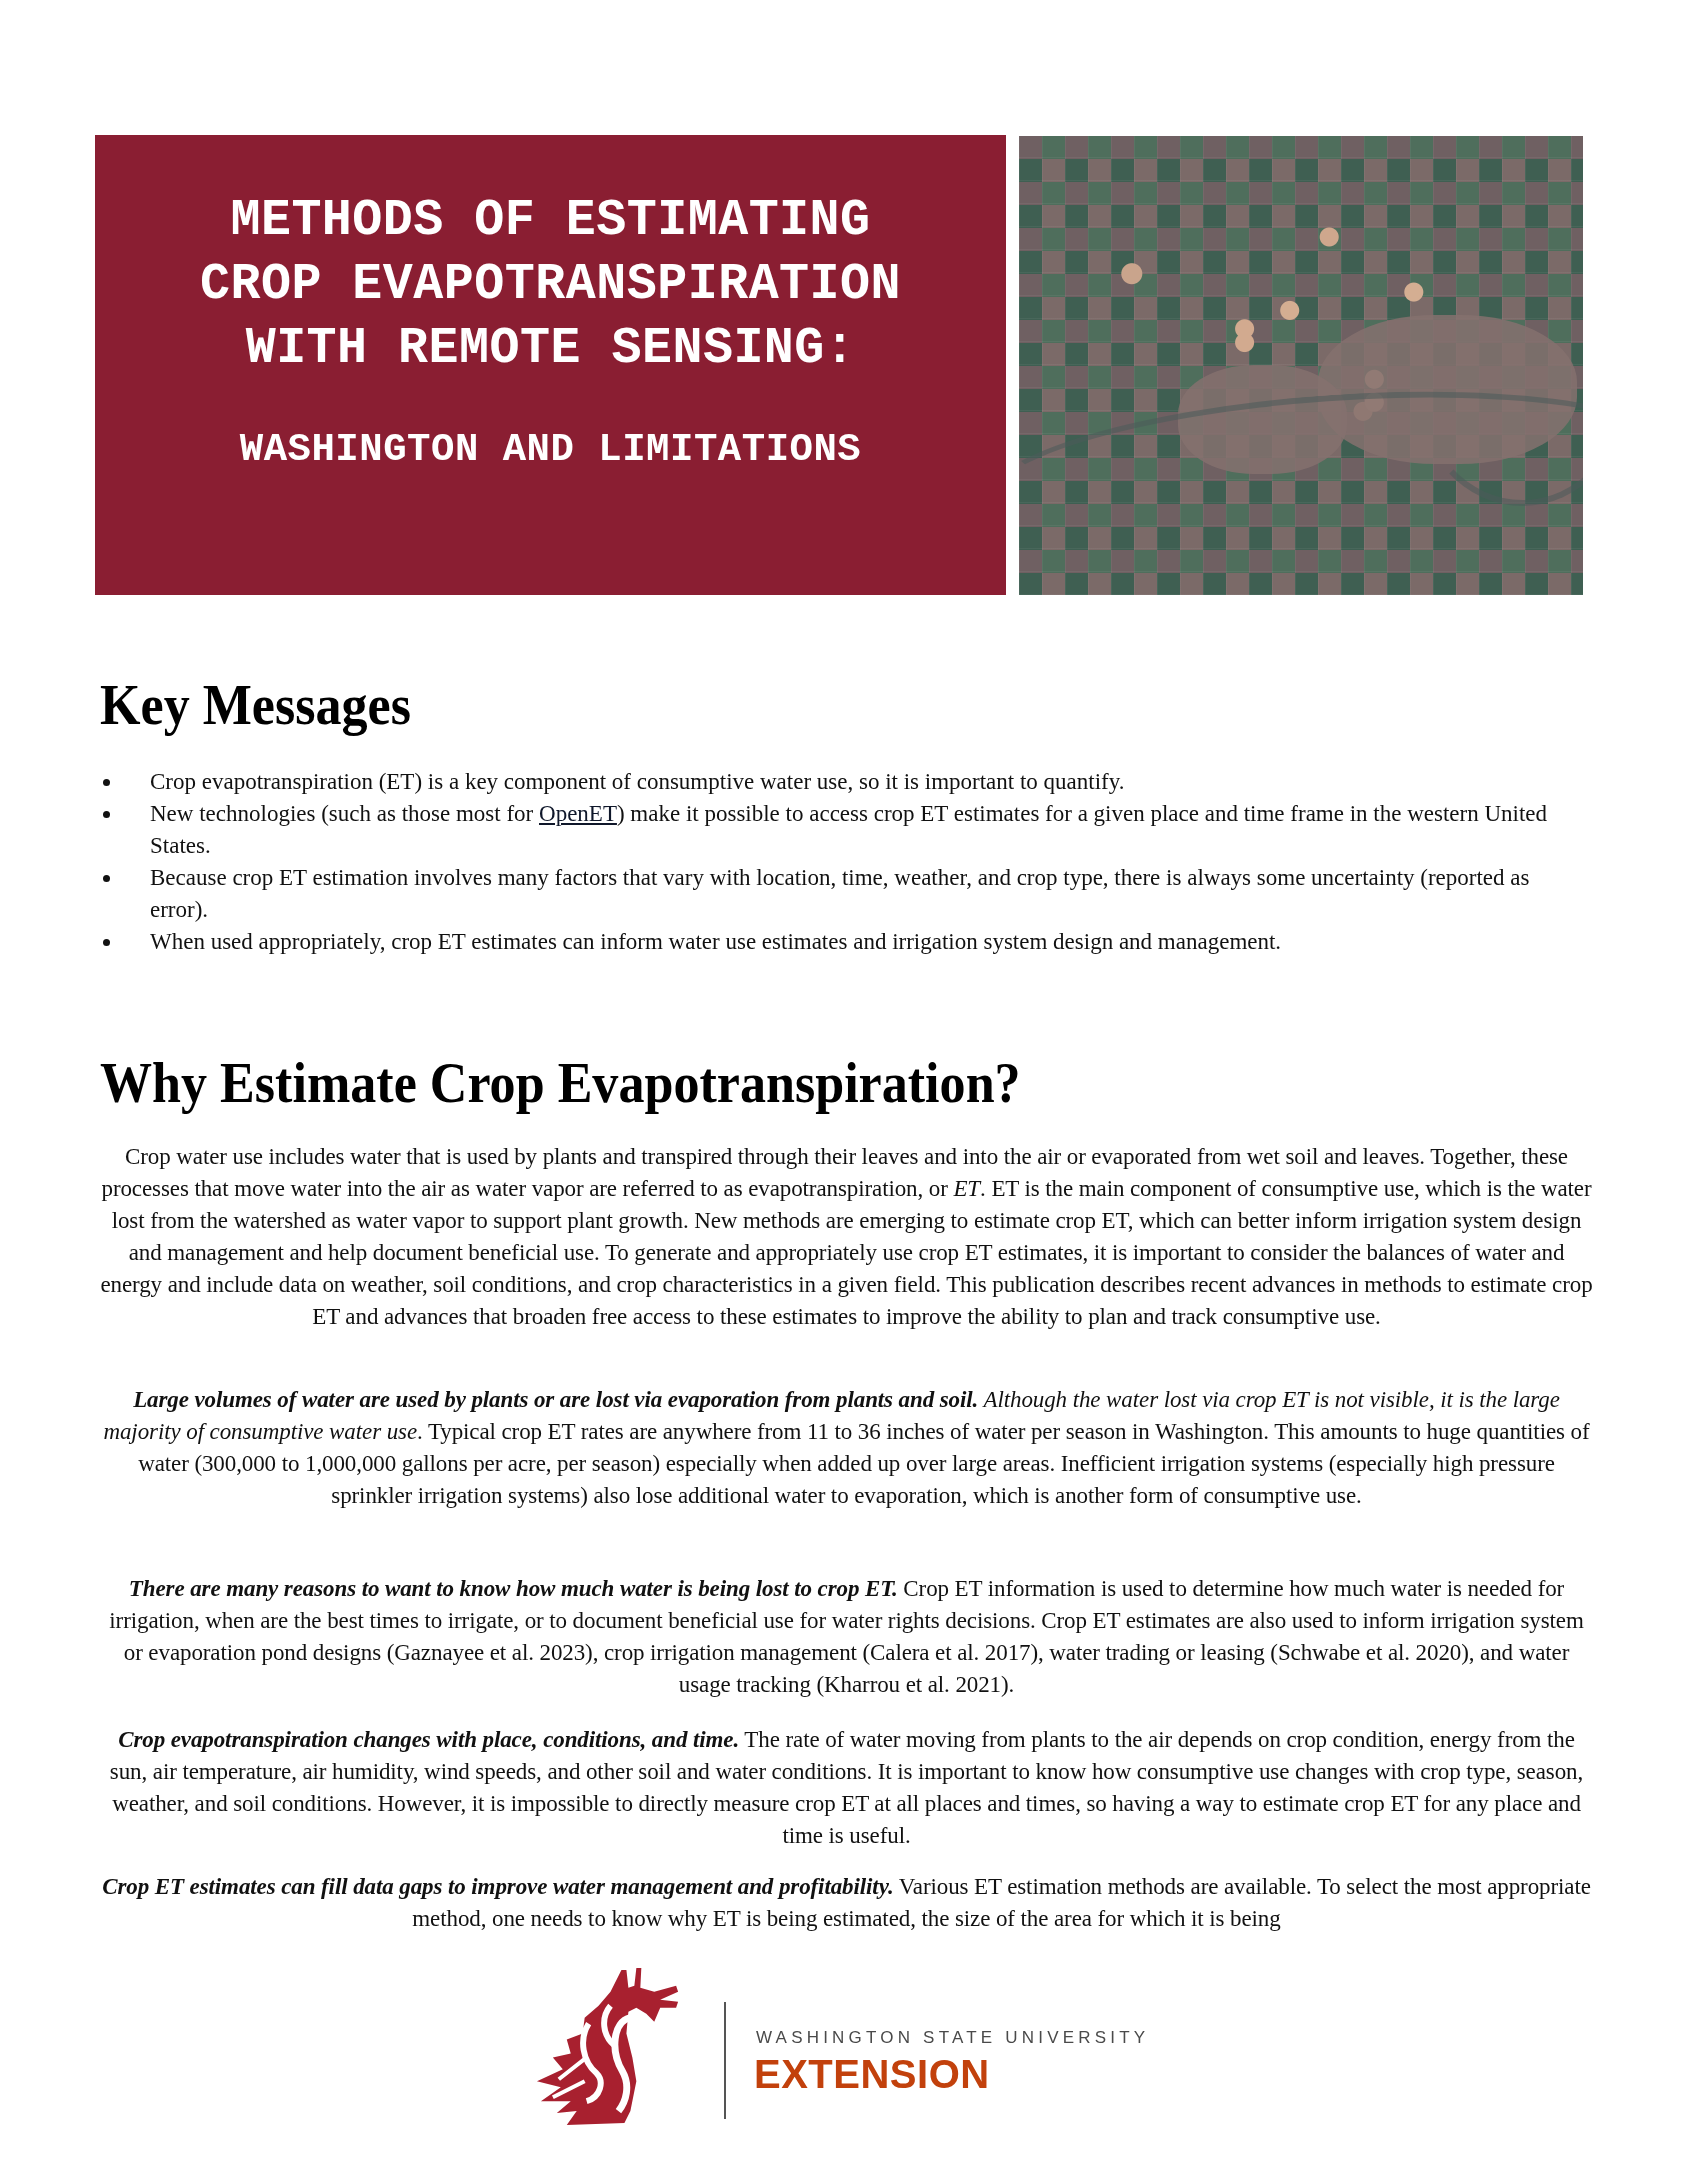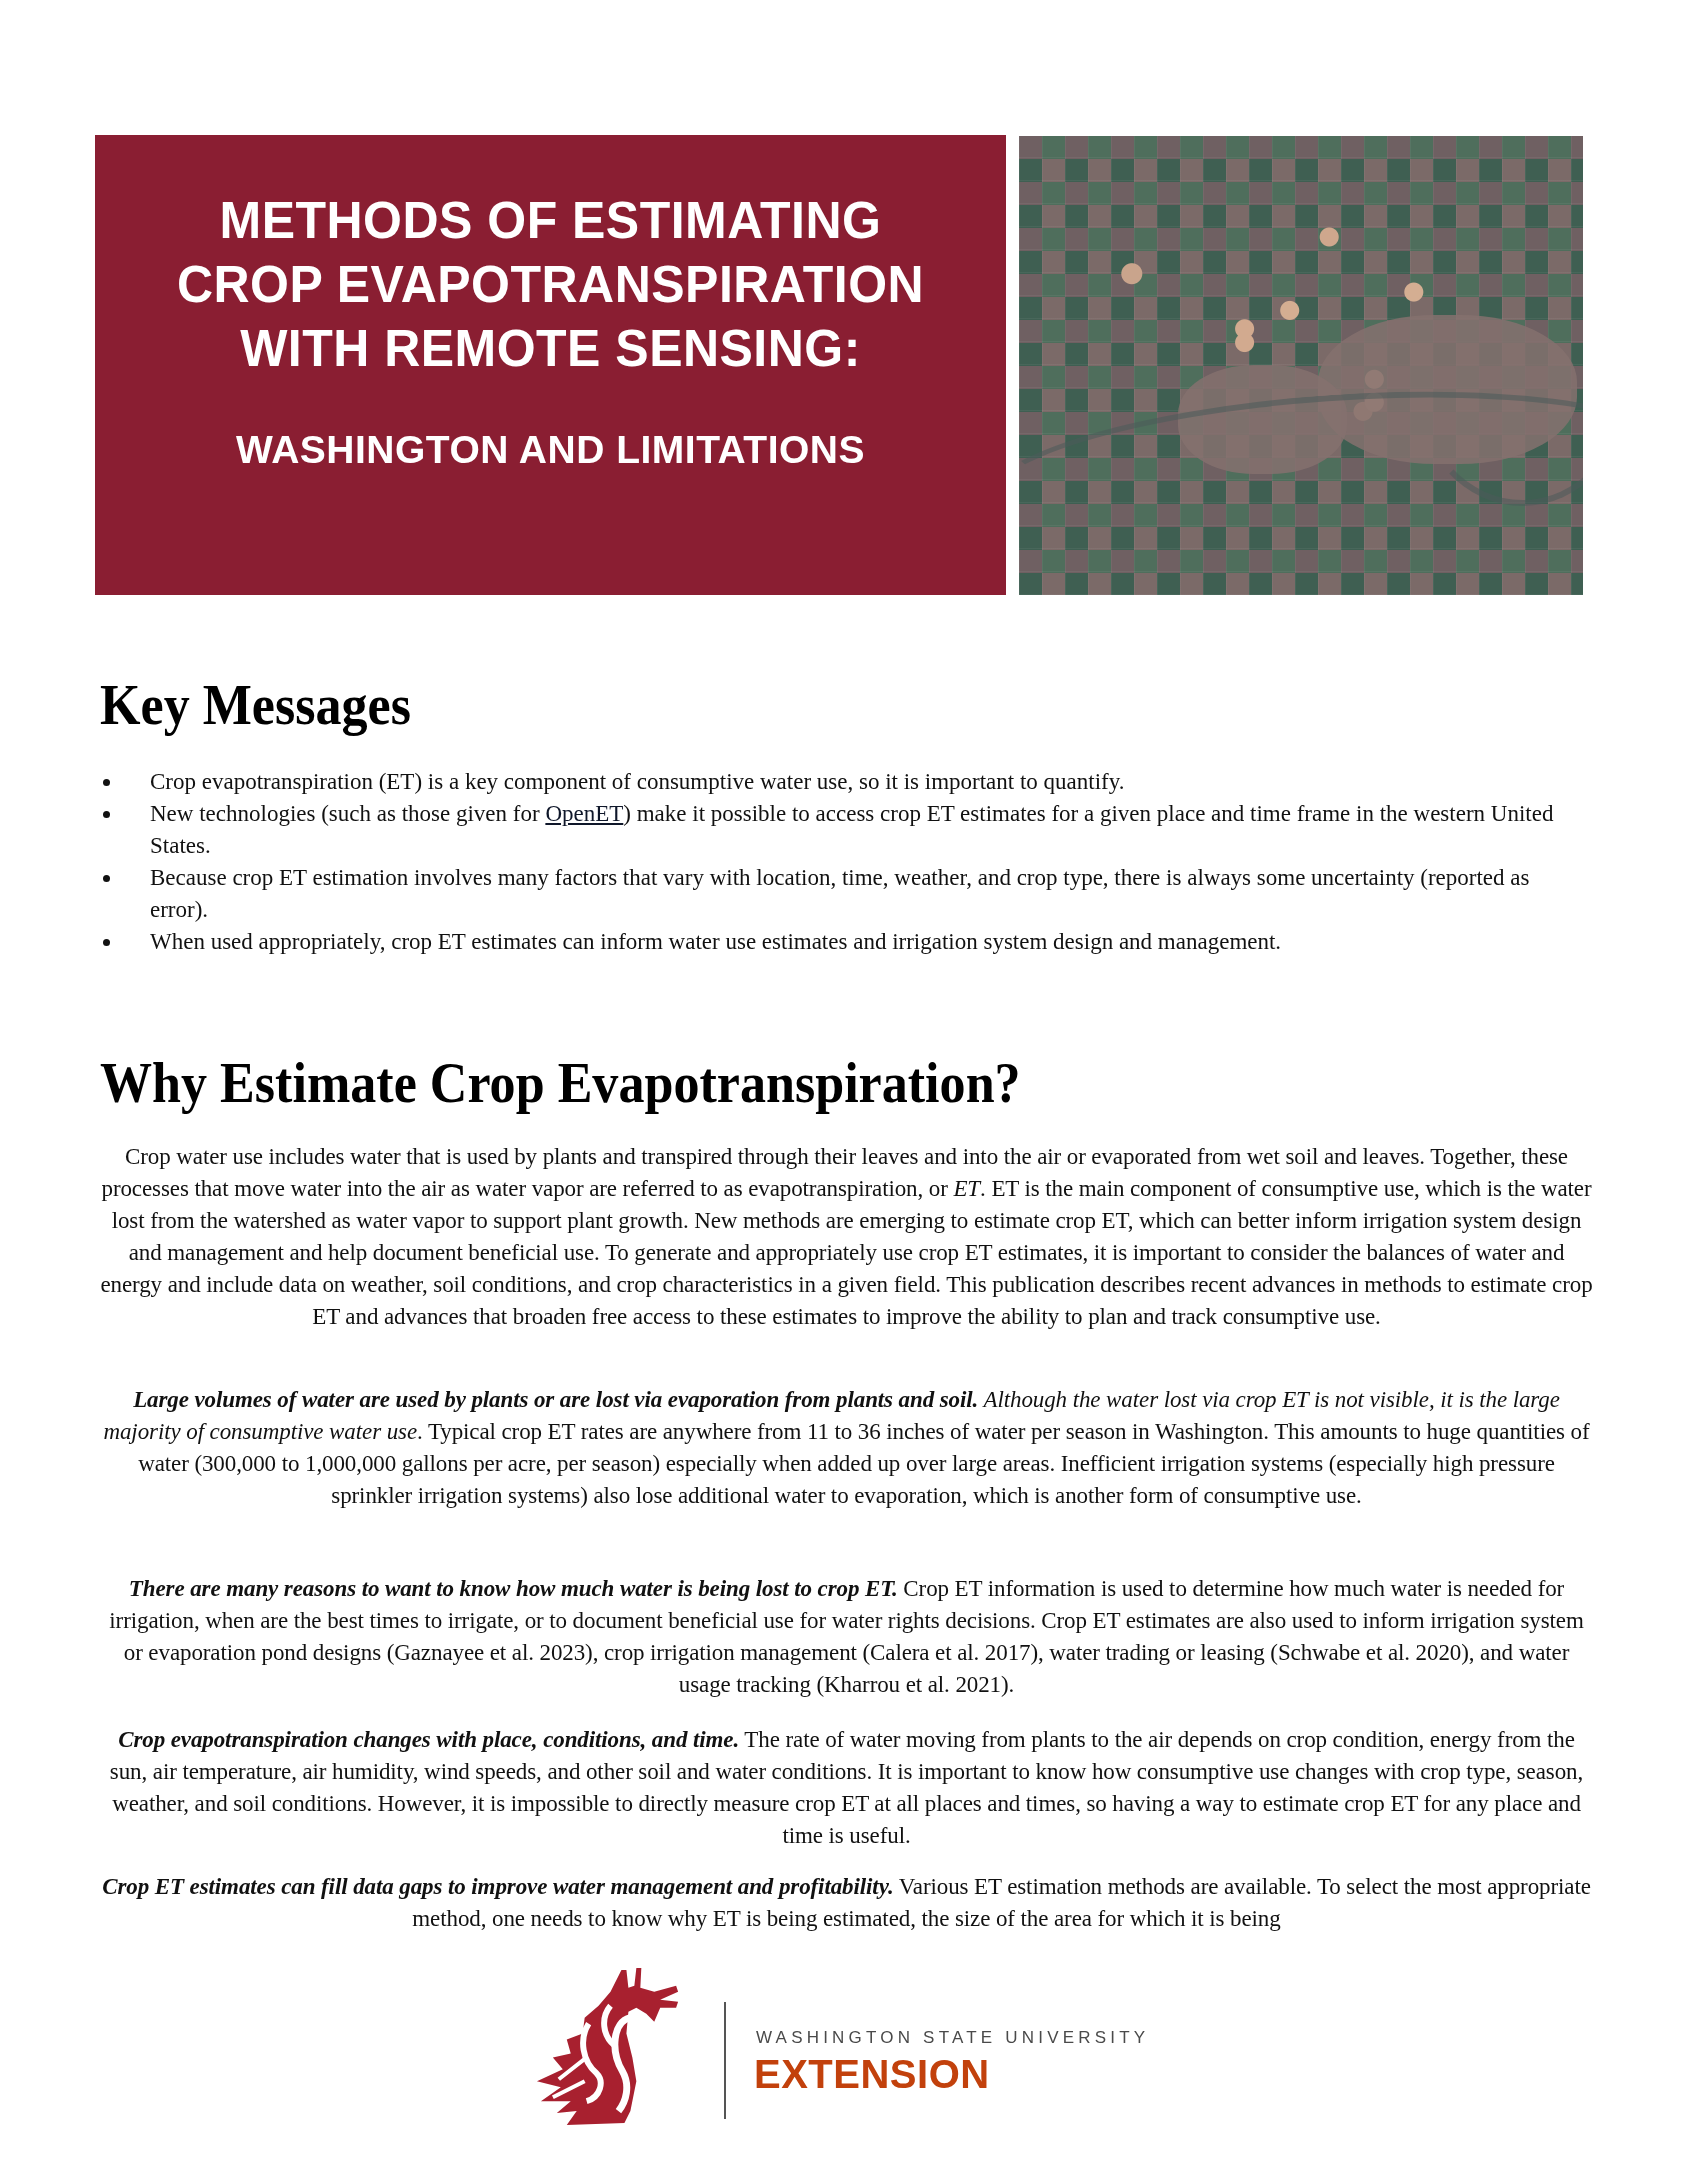--- a/index.html
+++ b/index.html
@@ -1,21 +1,21 @@
 <!DOCTYPE html>
 <html><head>
 <meta charset="utf-8">
 <style>
   html, body { margin: 0; padding: 0; background: #ffffff; }
   body { width: 1692px; height: 2178px; position: relative; overflow: hidden;
          font-family: "Liberation Serif", "DejaVu Serif", serif; color: #111; }
 
   
   .banner { position: absolute; left: 95px; top: 135px; width: 911px; height: 460px;
-            background: #8A1E32; color: #fff; font-family: Liberation Sans, sans-serif;
+            background: #8A1E32; color: #fff; font-family: Liberation Mono, monospace;
             font-weight: bold; text-align: center; box-sizing: border-box; }
   .banner .title { position: absolute; left: 0; right: 0; top: 54px;
                    font-size: 51px; line-height: 64px; letter-spacing: 0.5px; transform: scaleX(0.98); }
   .banner .subtitle { position: absolute; left: 0; right: 0; top: 291px;
                       font-size: 39px; line-height: 48px; letter-spacing: 0.5px; }
 
   
   .photo { position: absolute; left: 1019px; top: 136px; width: 564px; height: 459px; overflow: hidden;
            background:
              radial-gradient(circle at 20% 30%, #c9a48c 0 10px, transparent 11px),
@@ -88,21 +88,21 @@
 </div>
 
 <h1 class="h-key">Key Messages</h1>
 <ul class="bullets">
   <li>
     <span class="dot"></span>
     <span class="txt">Crop evapotranspiration (ET) is a key component of consumptive water use, so it is important to quantify.</span>
   </li>
   <li>
     <span class="dot"></span>
-    <span class="txt">New technologies (such as those given for </span><a class="link">OpenET</a><span class="txt">) make it possible to access crop ET estimates for a given place and time frame in the western United States.</span>
+    <span class="txt">New technologies (such as those most for </span><a class="link">OpenET</a><span class="txt">) make it possible to access crop ET estimates for a given place and time frame in the western United States.</span>
   </li>
   <li>
     <span class="dot"></span>
     <span class="txt">Because crop ET estimation involves many factors that vary with location, time, weather, and crop type, there is always some uncertainty (reported as error).</span>
   </li>
   <li>
     <span class="dot"></span>
     <span class="txt">When used appropriately, crop ET estimates can inform water use estimates and irrigation system design and management.</span>
   </li>
 </ul>

